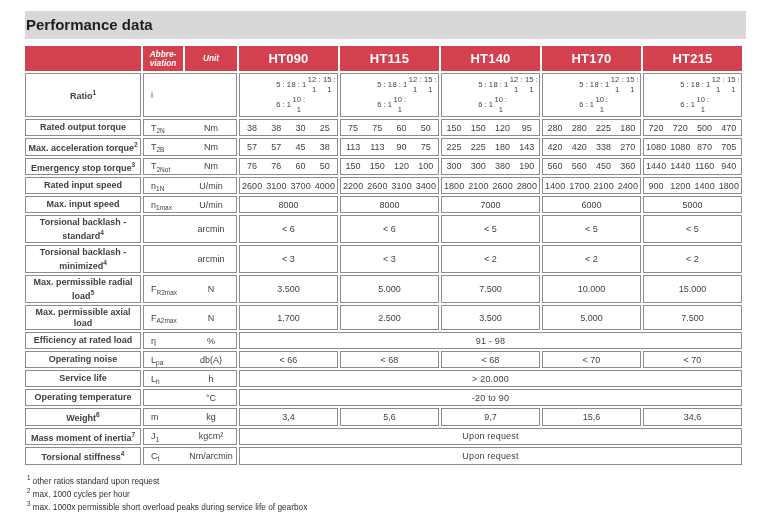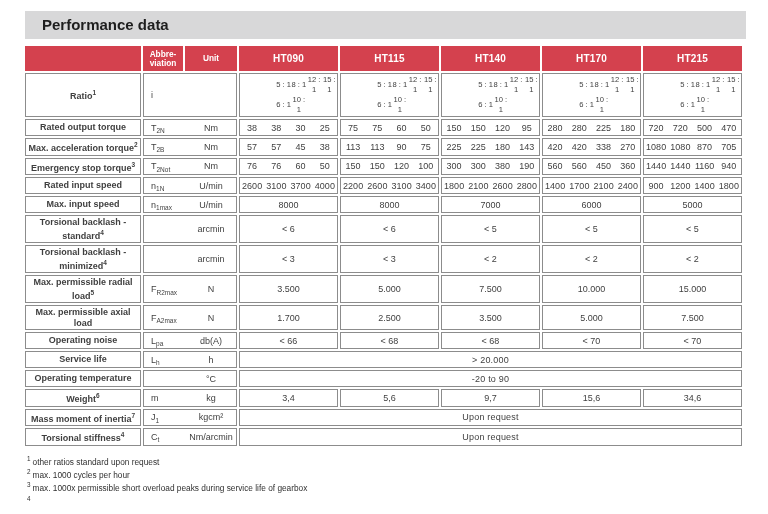--- a/index.html
+++ b/index.html
@@ -1,24 +1,24 @@
 <!DOCTYPE html>
 <html><head>
 <meta charset="utf-8">
 <style>
   html,body{margin:0;padding:0;background:#ffffff;width:768px;height:514px;overflow:hidden;
     font-family:"Liberation Sans","DejaVu Sans",sans-serif;}
   .page{position:relative;width:768px;height:514px;background:#fff;}
   .title-bar{margin:11px 22px 0 25px;height:28px;background:#d8d8d9;
-    font-size:15px;font-weight:bold;color:#1e1e1e;line-height:28px;padding-left:17px;box-sizing:border-box;}
+    font-size:15px;font-weight:bold;color:#1e1e1e;line-height:28px;padding-left:1px;box-sizing:border-box;}
   table.perf{margin:5px 0 0 23px;border-collapse:separate;border-spacing:2px;table-layout:fixed;width:721px;}
   table.perf th{background:#d4414e;color:#ffffff;border:none;font-weight:bold;vertical-align:middle;
     text-align:center;padding:0;height:25px;}
-  th.th-small{font-size:8.3px;line-height:9px;white-space:pre-line;}
-  th.th-model{font-size:10px;letter-spacing:.2px;}
+  th.th-small{font-size:8.3px;line-height:9px;white-space:pre-line;font-style:italic;}
+  th.th-model{font-size:13px;letter-spacing:.2px;}
   table.perf td{border:1px solid #8c8c8c;padding:1px 0;height:13px;font-size:9px;color:#3f3f3f;
     text-align:center;vertical-align:middle;background:#fff;}
   td.label-cell{text-align:left;padding-left:6px;padding-right:4px;font-weight:bold;color:#353535;line-height:10.5px;}
   td.label-cell sup{font-size:6.5px;}
   td.au-cell{padding:1px 0;}
   .au-wrap{display:flex;align-items:center;width:100%;}
   .au-abbr{flex:0 0 42px;text-align:left;padding-left:7px;box-sizing:border-box;}
   .au-unit{flex:1;text-align:center;}
   .sub{font-size:6.5px;position:relative;top:2.5px;}
   .quad{display:grid;grid-template-columns:repeat(4,1fr);align-items:center;justify-items:center;}
@@ -398,20 +398,30 @@
               <span class="au-unit">N</span>
             </div>
           </td>
           <td>1.700</td>
           <td>2.500</td>
           <td>3.500</td>
           <td>5.000</td>
           <td>7.500</td>
         </tr>
         <tr>
+          <td class="label-cell">Efficiency at rated load</td>
+          <td class="au-cell" colspan="2">
+            <div class="au-wrap">
+              <span class="au-abbr">η</span>
+              <span class="au-unit">%</span>
+            </div>
+          </td>
+          <td class="span-cell" colspan="5">91 - 98</td>
+        </tr>
+        <tr>
           <td class="label-cell">Operating noise</td>
           <td class="au-cell" colspan="2">
             <div class="au-wrap">
               <span class="au-abbr">L<span class="sub">pa</span></span>
               <span class="au-unit">db(A)</span>
             </div>
           </td>
           <td>&lt; 66</td>
           <td>&lt; 68</td>
           <td>&lt; 68</td>

